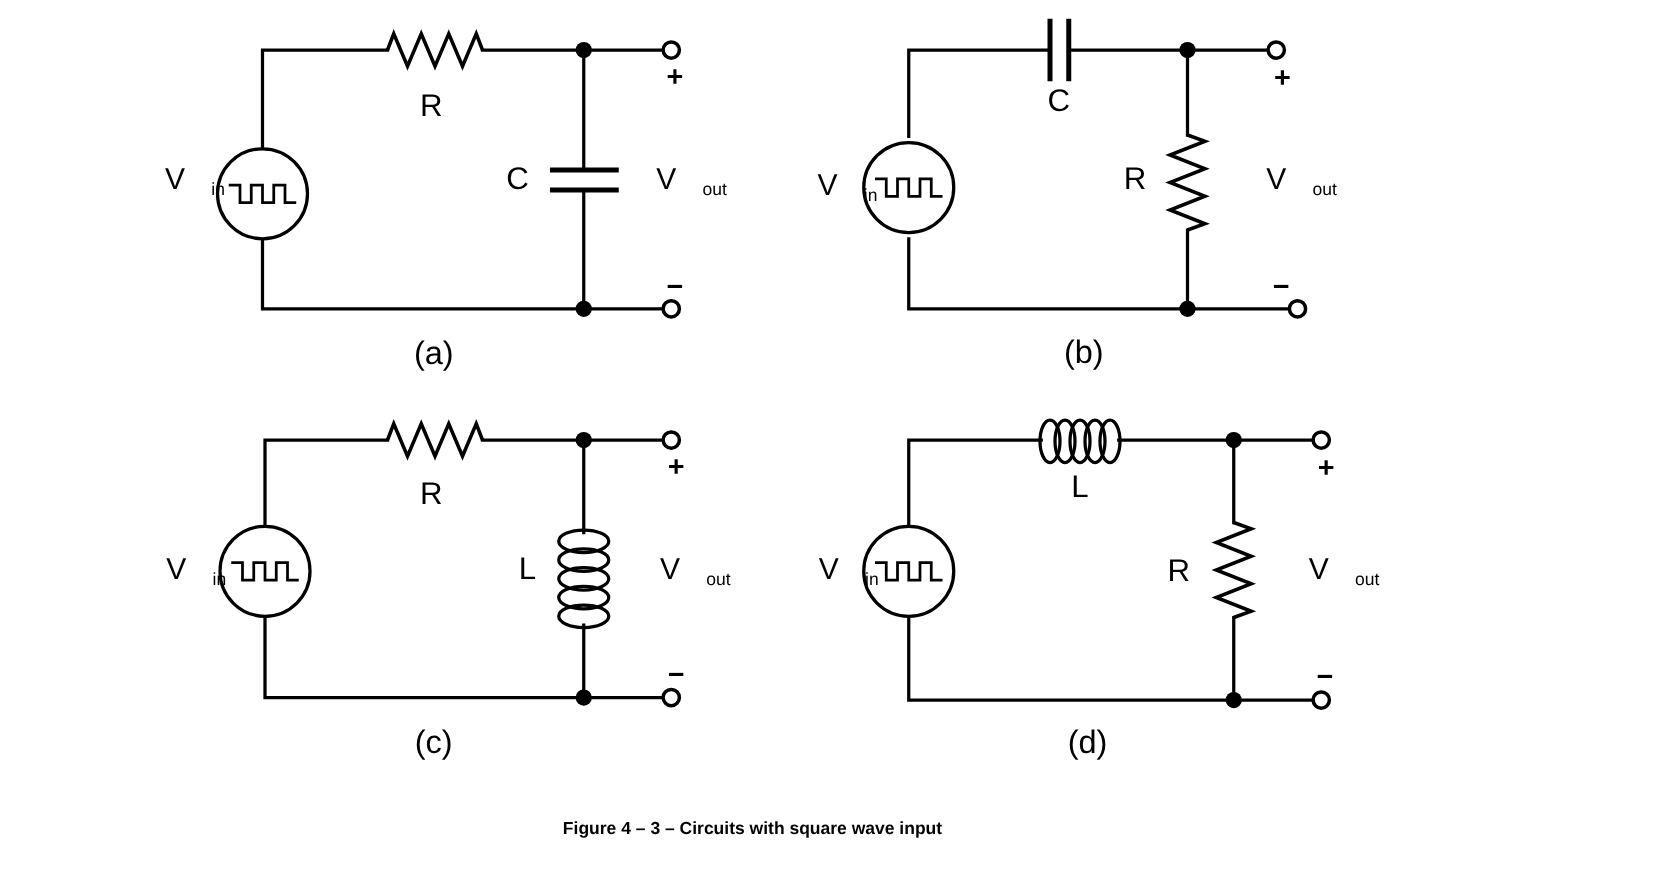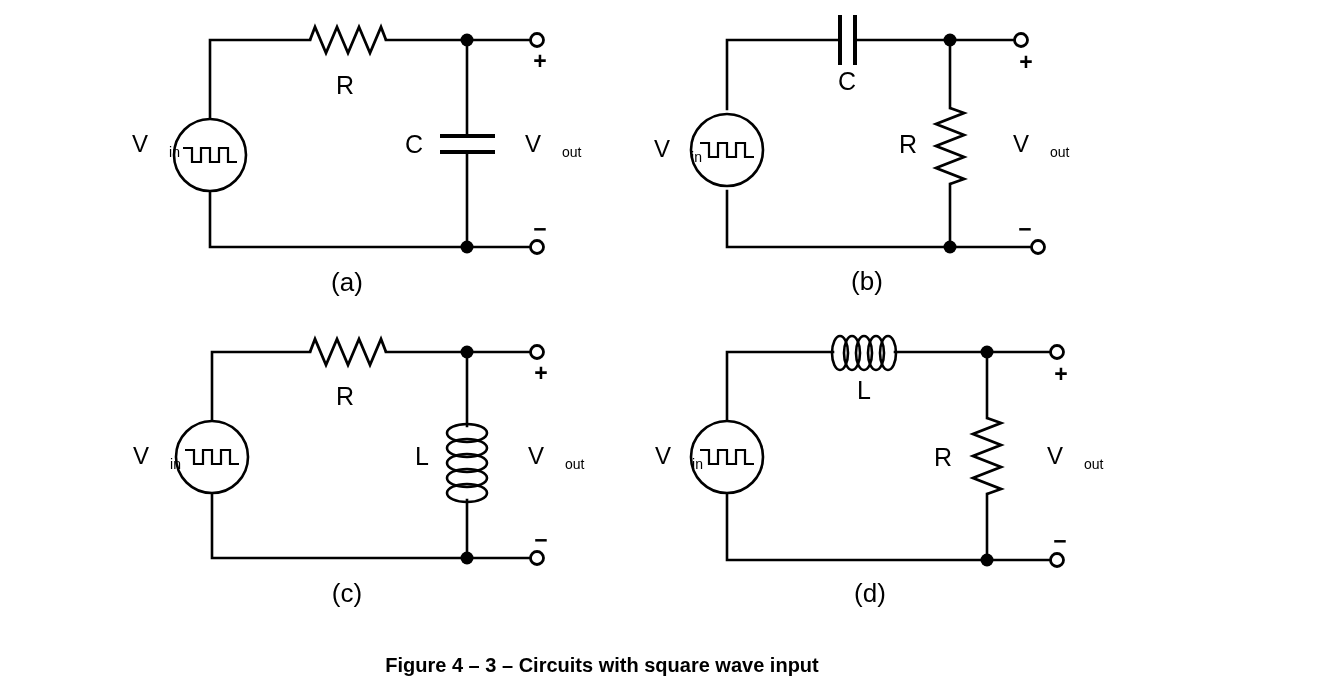--- a/index.html
+++ b/index.html
@@ -43,21 +43,21 @@
   }
   .panel-letter {           
     font-size: 26px;
     transform: translate(-50%, -50%);
   }
   .caption {
     position: absolute;
     left: 602px;
     top: 654px;
     transform: translateX(-50%);
-    font-size: 20px;
+    font-size: 14px;
     font-weight: bold;
     white-space: nowrap;
   }
   
   .wire   { stroke: #000; stroke-width: 2.6; fill: none; stroke-linecap: square; }
   .comp   { stroke: #000; stroke-width: 2.8; fill: none; stroke-linejoin: miter; }
   .plate  { stroke: #000; stroke-width: 4; fill: none; stroke-linecap: butt; }
   .srccir { stroke: #000; stroke-width: 2.6; fill: #fff; }
   .sqwave { stroke: #000; stroke-width: 2.2; fill: none; stroke-linejoin: miter; }
   .node   { fill: #000; stroke: none; }

